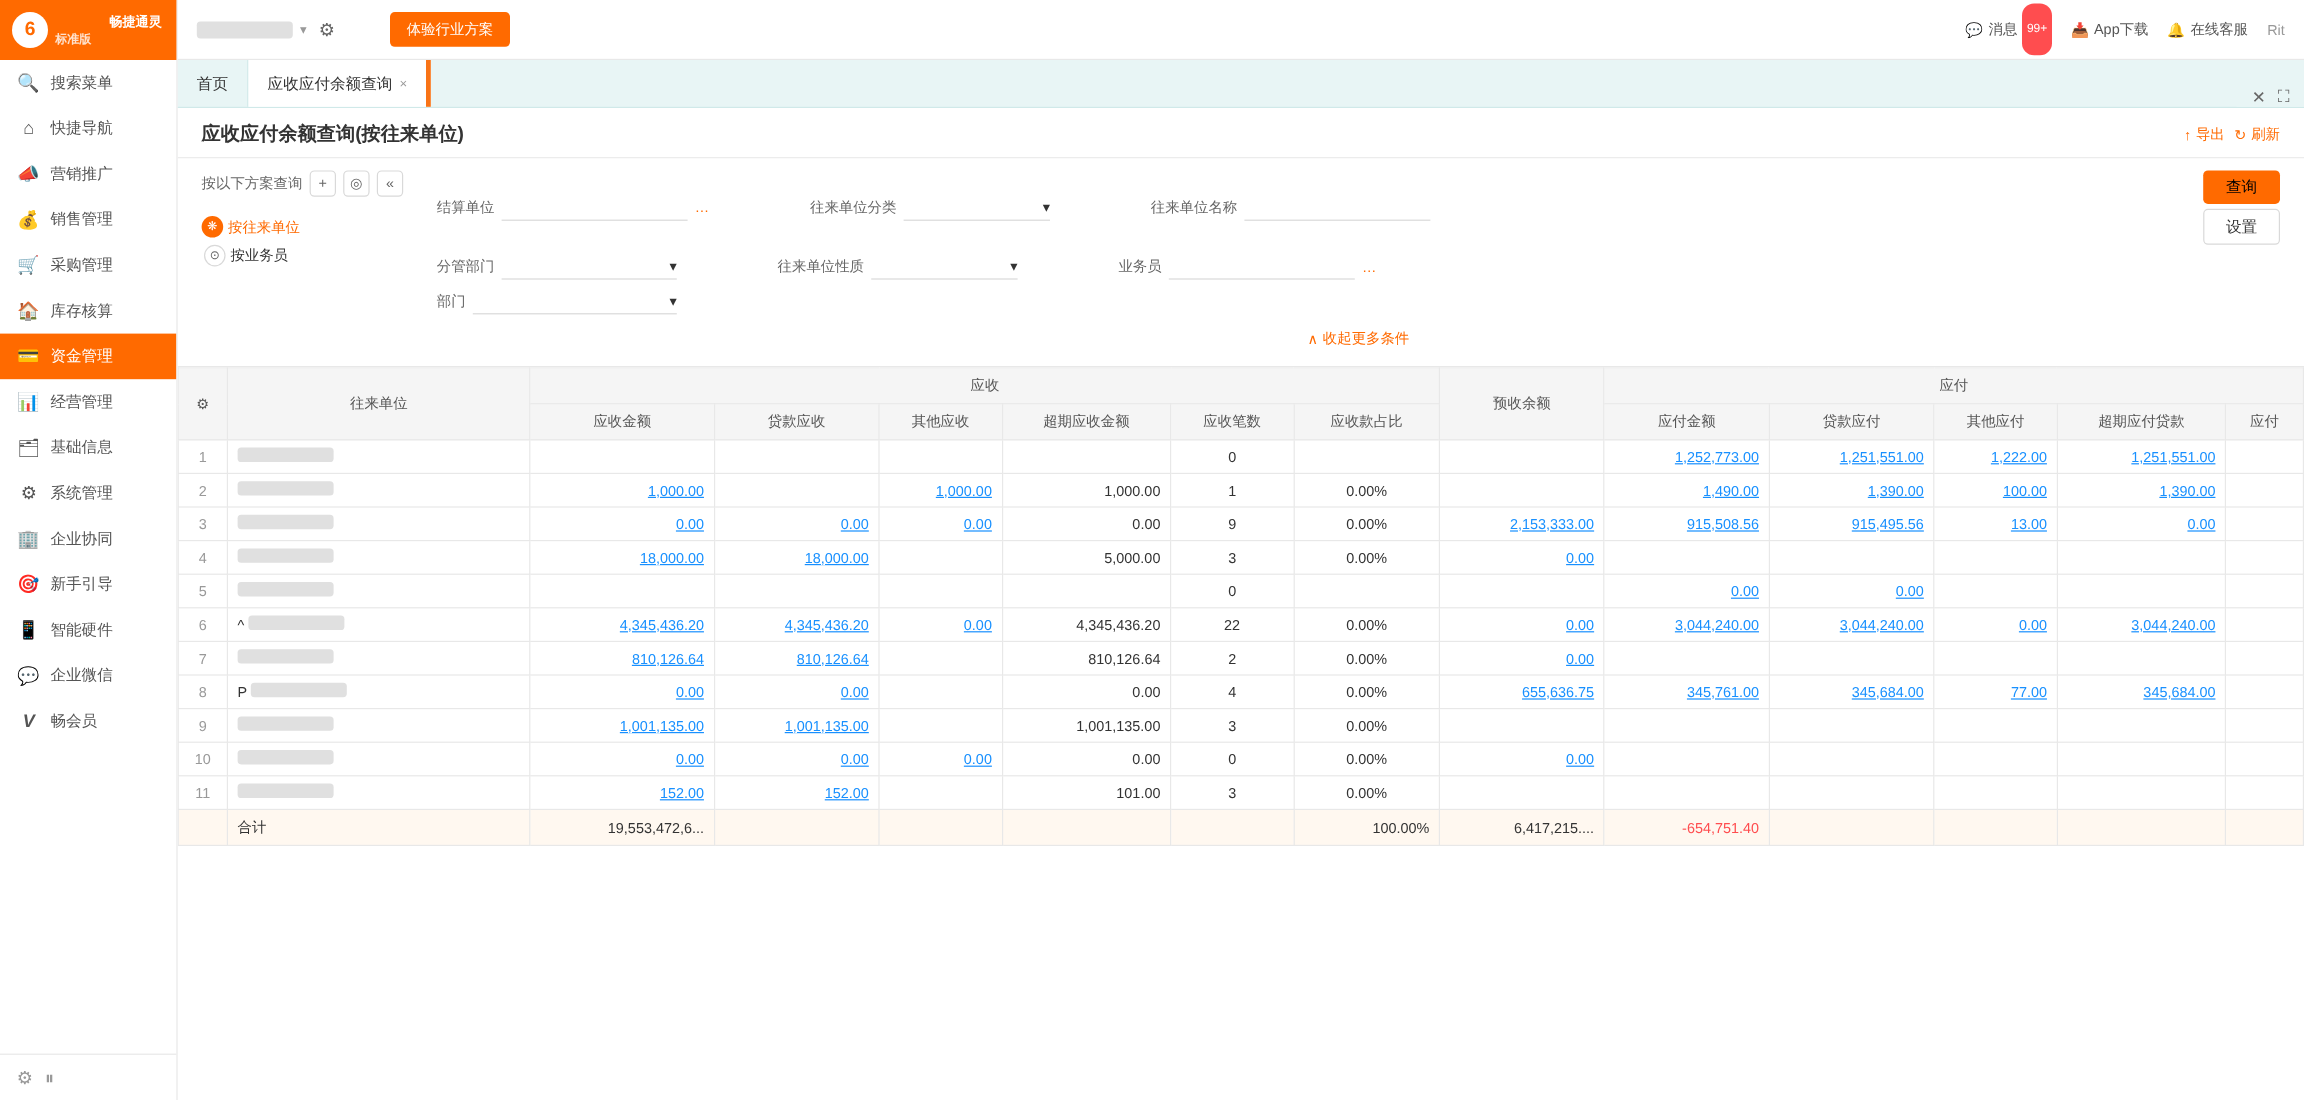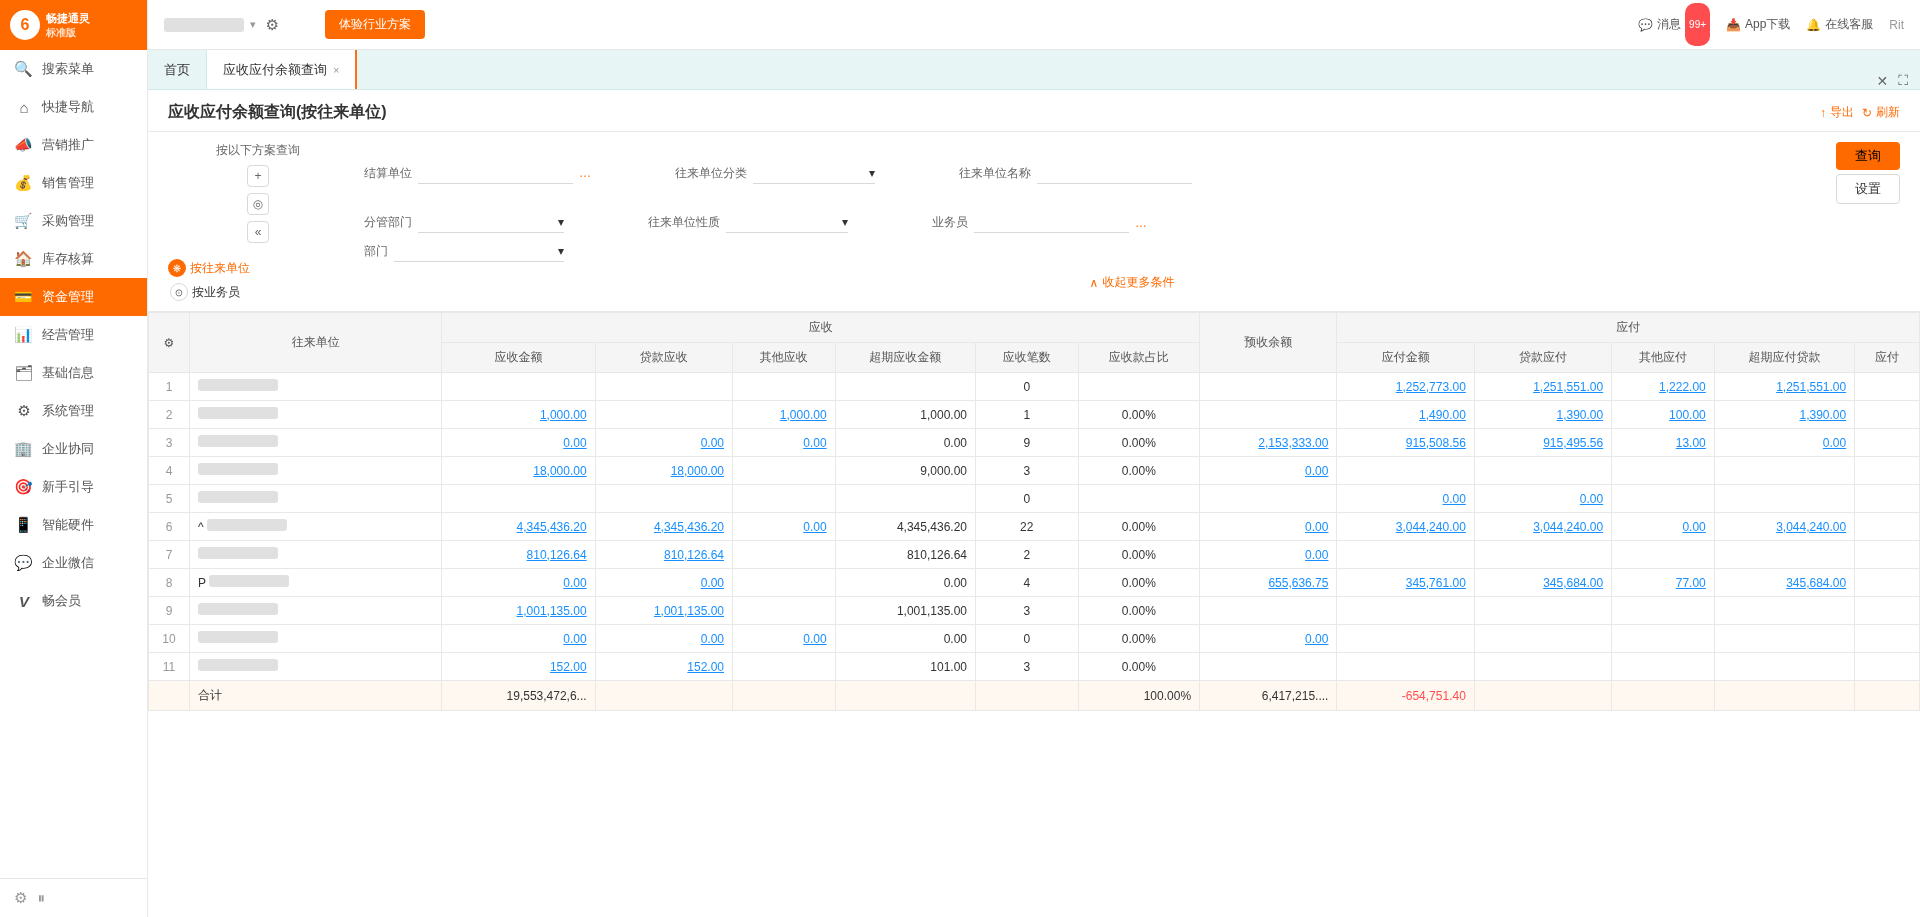--- a/index.html
+++ b/index.html
@@ -32,39 +32,39 @@
     .top-bar-btn { background: #ff6a00; color: #fff; border: none; border-radius: 4px; padding: 6px 14px; font-size: 12px; cursor: pointer; margin-left: 36px; }
     .top-bar-spacer { flex: 1; }
     .top-bar-actions { display: flex; align-items: center; gap: 16px; }
     .top-bar-action-item { display: flex; align-items: center; gap: 4px; color: #555; cursor: pointer; font-size: 12px; }
     .notification-badge { background: #ff4d4f; color: #fff; border-radius: 10px; font-size: 10px; padding: 16px 4px; min-width: 18px; text-align: center; }
     .top-bar-user { color: #999; font-size: 12px; }
 
     
     .tab-bar { height: 40px; background: #e8f5f5; display: flex; align-items: flex-end; padding: 0 0; border-bottom: 1px solid #d0e9e9; flex-shrink: 0; }
     .tab-home { padding: 0 16px; height: 100%; display: flex; align-items: center; color: #333; font-size: 13px; cursor: pointer; border-right: 1px solid #d0e9e9; }
-    .tab-item { padding: 0 16px; height: 100%; display: flex; align-items: center; background: #fff; color: #333; font-size: 13px; cursor: pointer; gap: 6px; border-right: 2px solid #f97316; }
+    .tab-item { padding: 0 16px; height: 100%; display: flex; align-items: center; background: #fff; color: #333; font-size: 13px; cursor: pointer; gap: 6px; border-right: 4px solid #f97316; }
     .tab-close { color: #999; font-size: 11px; }
     .tab-spacer { flex: 1; background: #e8f5f5; }
     .tab-window-controls { display: flex; align-items: center; gap: 10px; padding: 0 12px; background: #e8f5f5; }
     .tab-window-btn { color: #666; font-size: 14px; cursor: pointer; }
 
     
     .page-area { flex: 1; display: flex; flex-direction: column; overflow: hidden; background: #f5f5f5; }
 
     
     .page-header { background: #fff; padding: 12px 20px 8px; display: flex; align-items: center; justify-content: space-between; border-bottom: 1px solid #e8e8e8; flex-shrink: 0; }
     .page-title { font-size: 16px; font-weight: bold; color: #333; }
     .page-header-actions { display: flex; gap: 8px; }
     .page-header-btn { display: flex; align-items: center; gap: 4px; color: #ff6a00; cursor: pointer; font-size: 12px; background: none; border: none; }
 
     
     .filter-area { background: #fff; padding: 10px 20px; border-bottom: 1px solid #e8e8e8; flex-shrink: 0; }
     .filter-row { display: flex; align-items: center; gap: 12px; margin-bottom: 8px; }
-    .filter-scheme { display: flex; align-items: center; gap: 6px; margin-bottom: 10px; flex-direction: column; }
+    .filter-scheme { display: flex; align-items: center; gap: 6px; margin-bottom: 10px; }
     .filter-scheme-label { font-size: 12px; color: #666; }
     .filter-scheme-btn { width: 22px; height: 22px; border: 1px solid #d9d9d9; border-radius: 4px; display: flex; align-items: center; justify-content: center; cursor: pointer; color: #666; font-size: 12px; }
     .filter-option { display: flex; align-items: center; gap: 4px; cursor: pointer; }
     .filter-option.active-option { color: #ff6a00; }
     .filter-option-icon { width: 18px; height: 18px; border-radius: 50%; background: #ff6a00; display: flex; align-items: center; justify-content: center; color: #fff; font-size: 10px; }
     .filter-option-icon2 { width: 18px; height: 18px; border-radius: 50%; border: 1px solid #d9d9d9; display: flex; align-items: center; justify-content: center; color: #666; font-size: 10px; }
     .filter-field { display: flex; align-items: center; gap: 6px; min-width: 200px; }
     .filter-field-label { font-size: 12px; color: #666; white-space: nowrap; }
     .filter-input { flex: 1; border: none; border-bottom: 1px solid #d9d9d9; padding: 3px 0; font-size: 12px; outline: none; background: transparent; min-width: 120px; }
     .filter-select { flex: 1; border: none; border-bottom: 1px solid #d9d9d9; padding: 3px 0; font-size: 12px; outline: none; background: transparent; display: flex; align-items: center; justify-content: space-between; cursor: pointer; min-width: 120px; }
@@ -94,21 +94,21 @@
 <body>
 
 <div class="app-wrapper">
 
   <div class="sidebar">
     <div class="sidebar-logo">
       <div class="logo-icon">
         <span>6</span>
       </div>
       <div>
-        <div style="font-size:11px;">畅捷通灵</div>
+        <div style="font-size:11px;margin-left:45px;">畅捷通灵</div>
         <div style="font-size:10px;opacity:0.8;">标准版</div>
       </div>
     </div>
     <div class="sidebar-nav">
       <div class="sidebar-item">
         <span class="si-icon">🔍</span>
         <span class="si-label">搜索菜单</span>
       </div>
       <div class="sidebar-item">
         <span class="si-icon">⌂</span>
@@ -400,21 +400,21 @@
       <td></td>
     </tr>
               <tr>
       <td style="text-align:center;color:#999;">4</td>
       <td class="text-left">
         <span class="masked"></span>
       </td>
       <td class="numeric"><a>18,000.00</a></td>
       <td class="numeric"><a>18,000.00</a></td>
       <td class="numeric"></td>
-      <td class="numeric">9,000.00</td>
+      <td class="numeric">5,000.00</td>
       <td>3</td>
       <td>0.00%</td>
       <td class="numeric"><a>0.00</a></td>
       <td class="numeric"></td>
       <td class="numeric"></td>
       <td class="numeric"></td>
       <td class="numeric"></td>
       <td></td>
     </tr>
               <tr>

